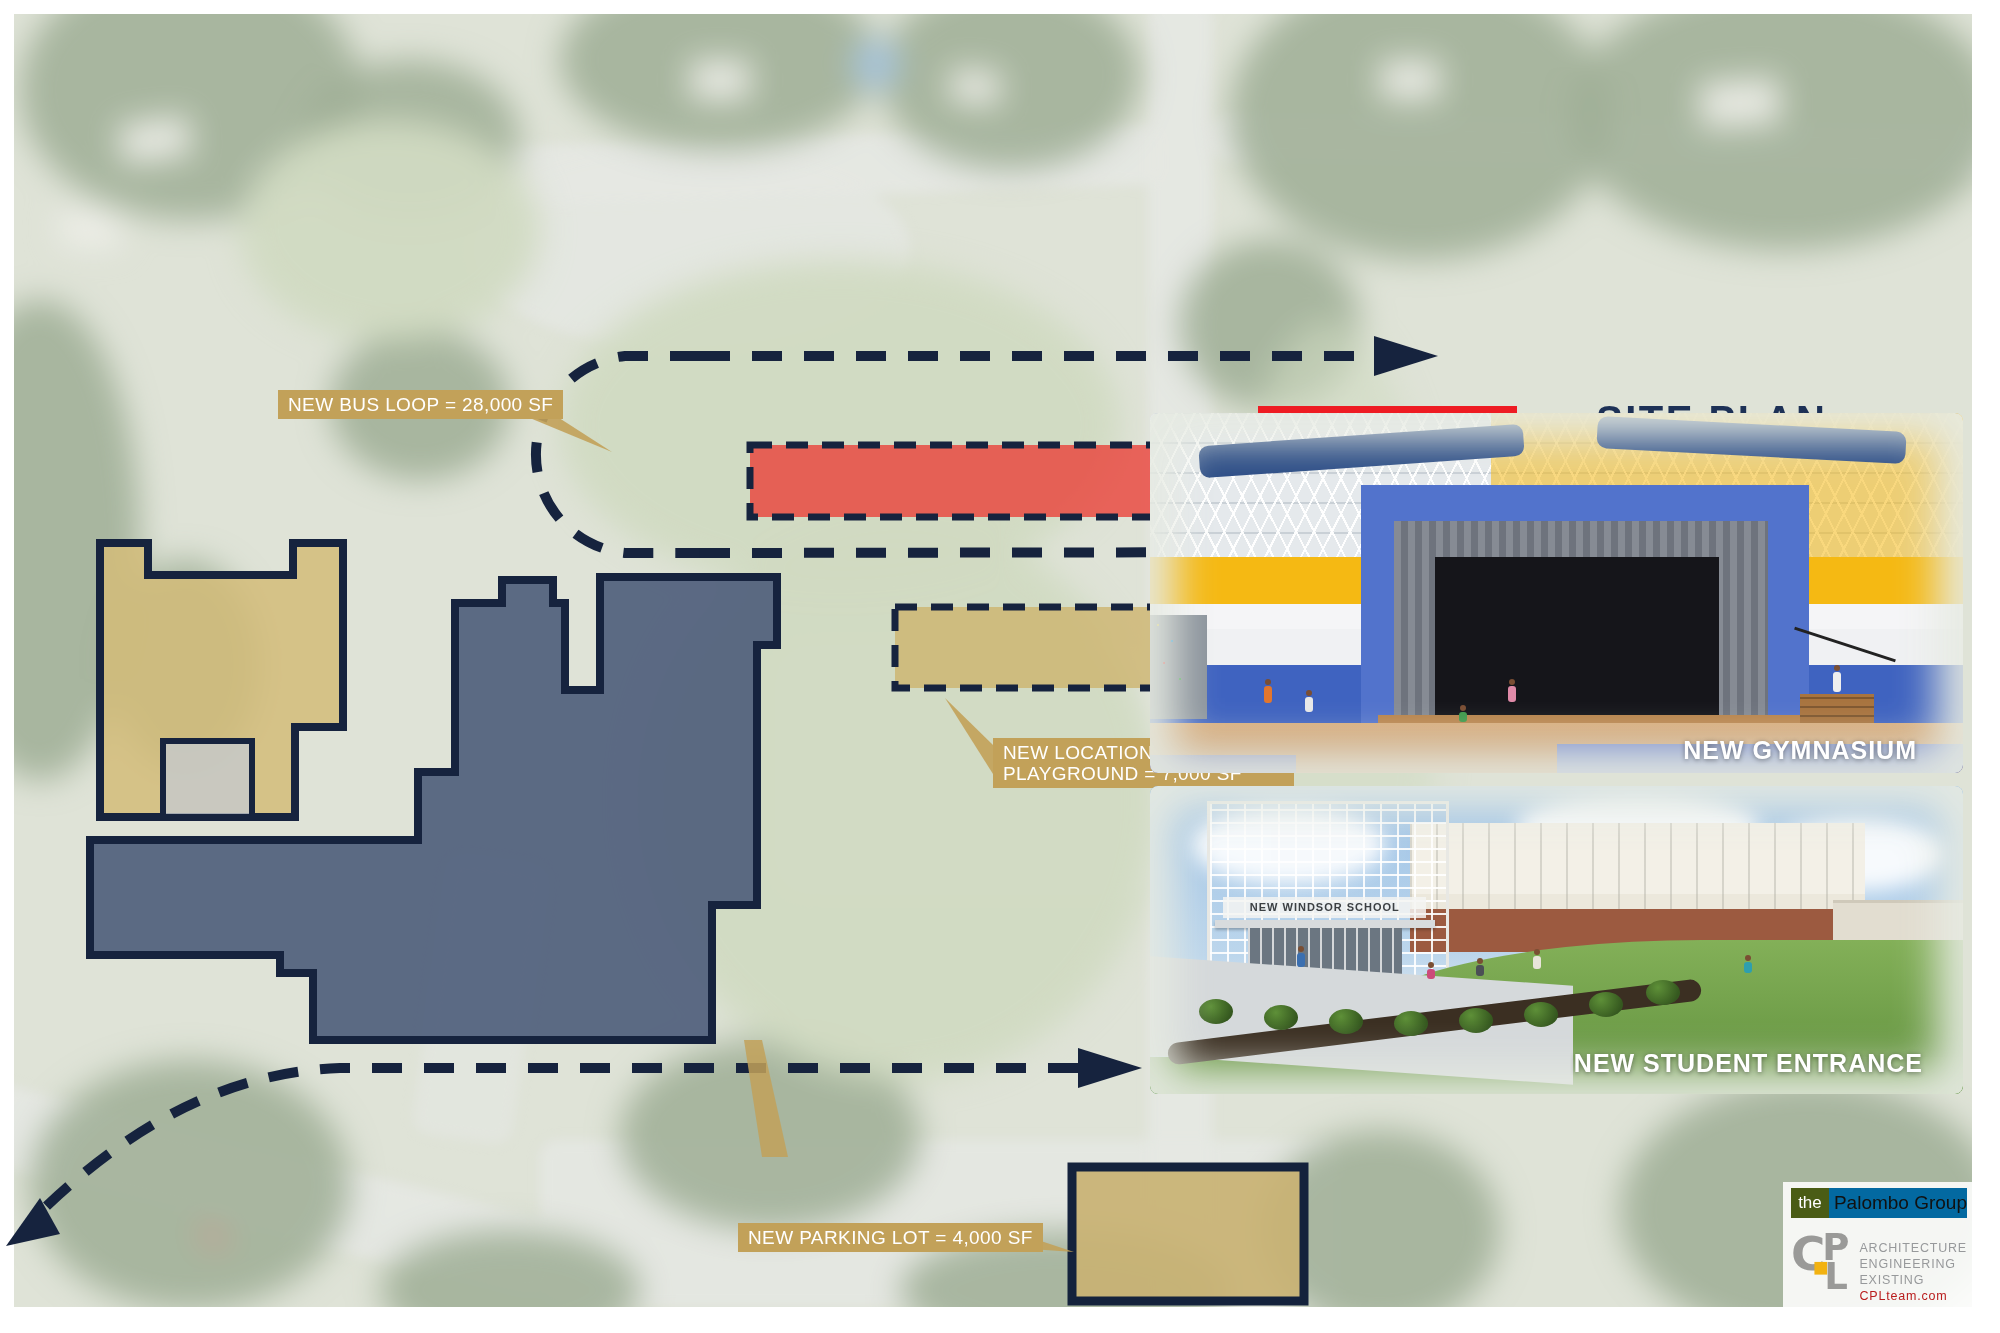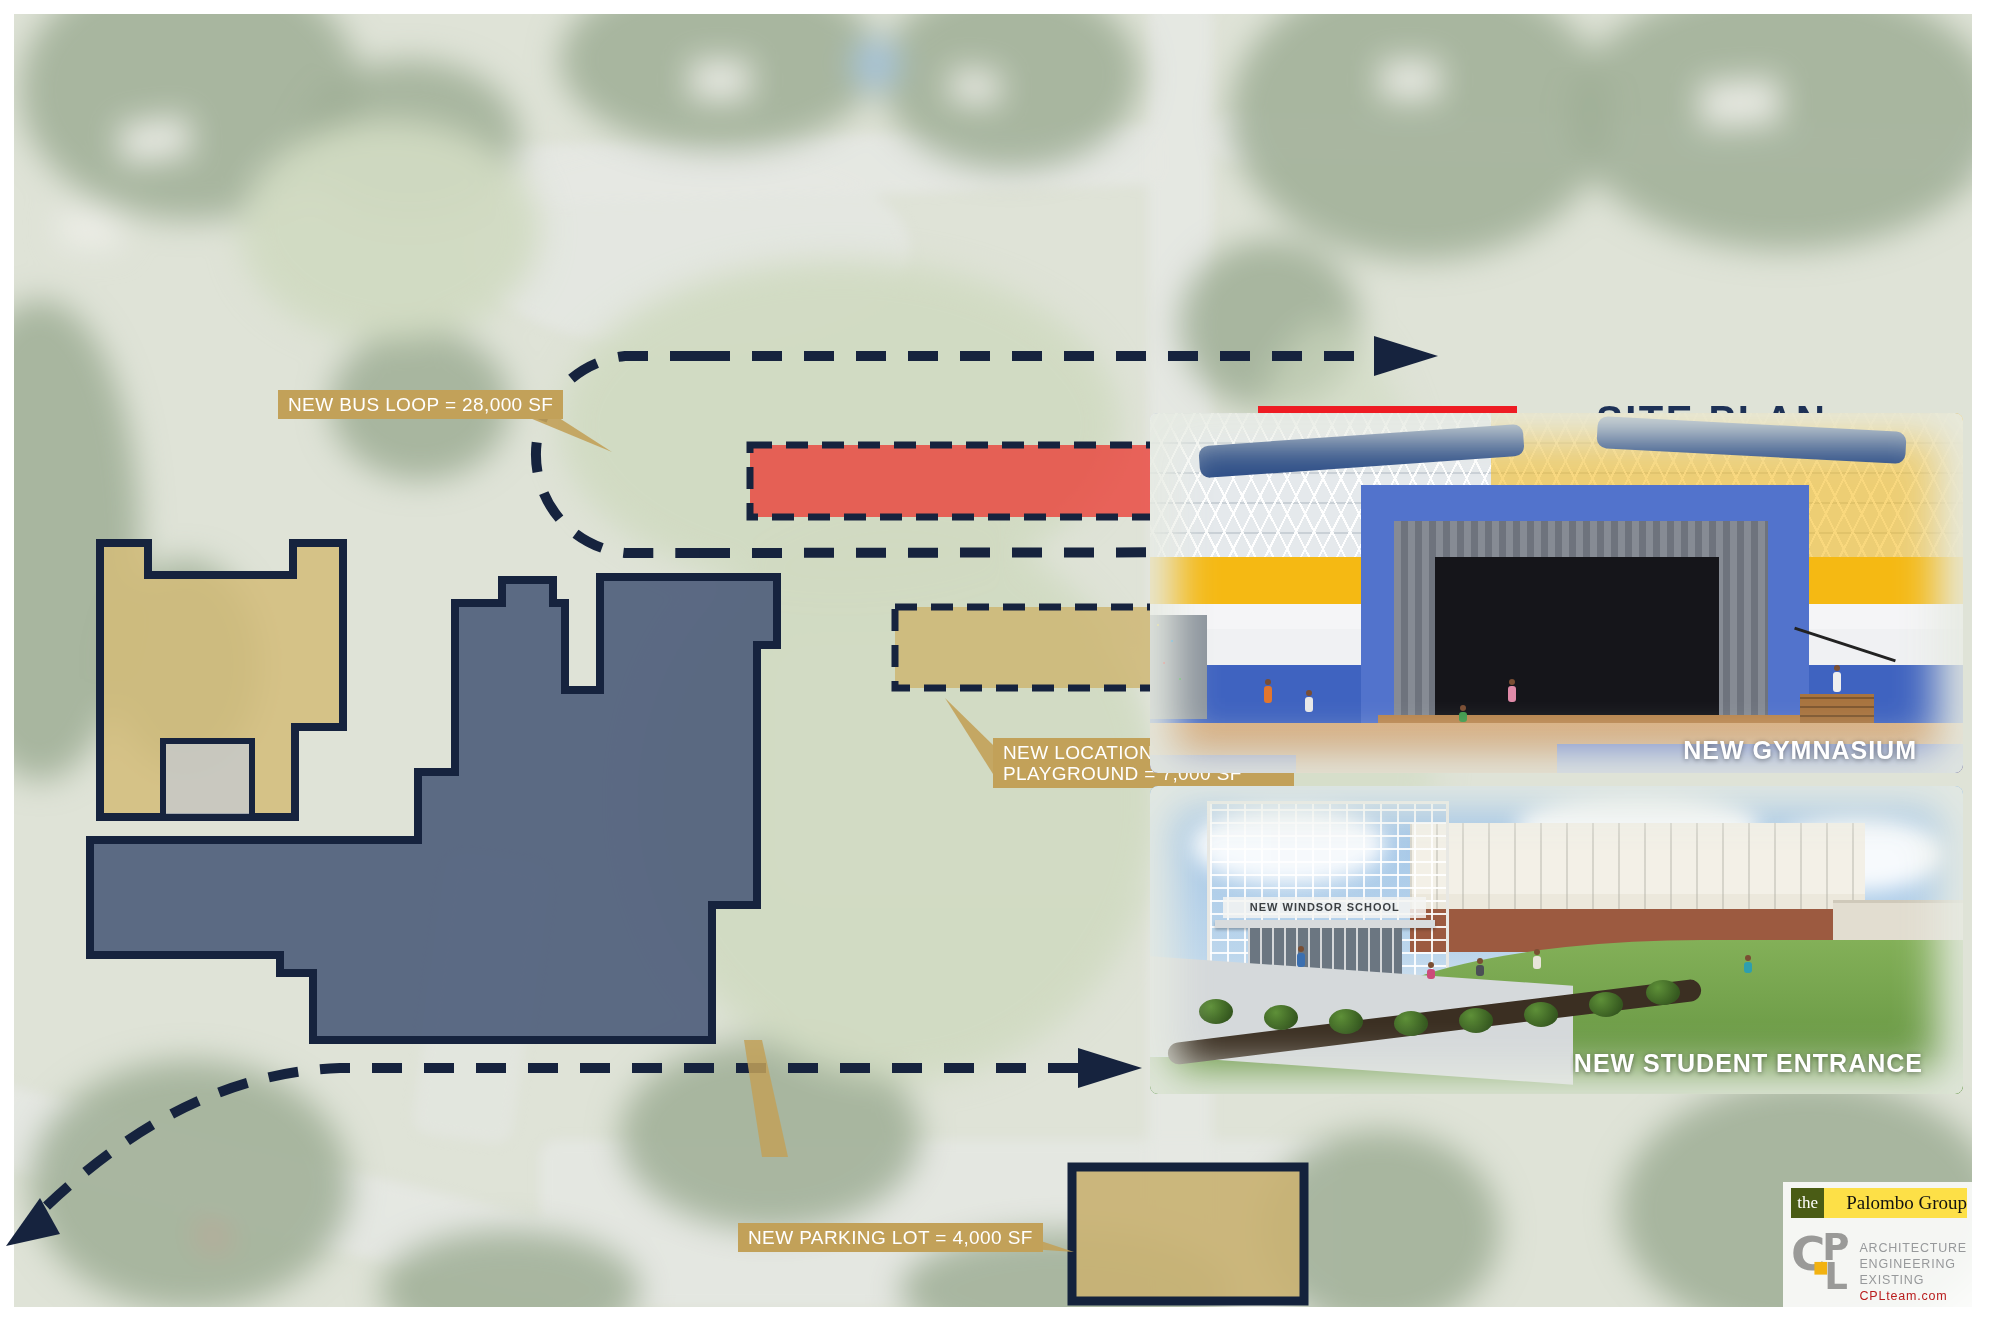--- a/index.html
+++ b/index.html
@@ -116,25 +116,25 @@
 
   .person{position:absolute;width:9px;}
   .person::before{content:"";display:block;width:6px;height:6px;border-radius:50%;
     background:var(--s,#7a4e33);margin:0 auto 1px;}
   .person::after{content:"";display:block;width:8px;height:var(--h,15px);border-radius:3px;
     background:var(--c,#444);margin:0 auto;}
 
   
   .logo-panel{position:absolute;left:1783px;top:1182px;width:190px;height:130px;
     background:rgba(255,255,255,.88);padding:6px 6px 4px 8px;box-sizing:border-box;}
-  .palombo{display:flex;align-items:stretch;height:30px;font-family:Liberation Serif, serif;}
+  .palombo{display:flex;align-items:stretch;height:30px;font-family:Liberation Sans, sans-serif;}
   .palombo .the{background:#4a5c15;color:#fff;width:42px;display:flex;align-items:center;
     justify-content:center;font-size:17px;}
-  .palombo .pg{background:#fde047;color:#111;flex:1;display:flex;align-items:center;
-    padding-left:22px;font-size:19px;white-space:nowrap;}
+  .palombo .pg{background:#0369a1;color:#111;flex:1;display:flex;align-items:center;
+    padding-left:5px;font-size:19px;white-space:nowrap;}
   .cpl-row{display:flex;margin-top:6px;}
   .cpl-text{margin-left:6px;padding-top:16px;font-size:12.5px;line-height:16px;
     color:#97999b;letter-spacing:.8px;}
   .cpl-text .site{color:#b91c1c;}
 </style>
 </head>
 <body>
 
 <div class="page">
 

